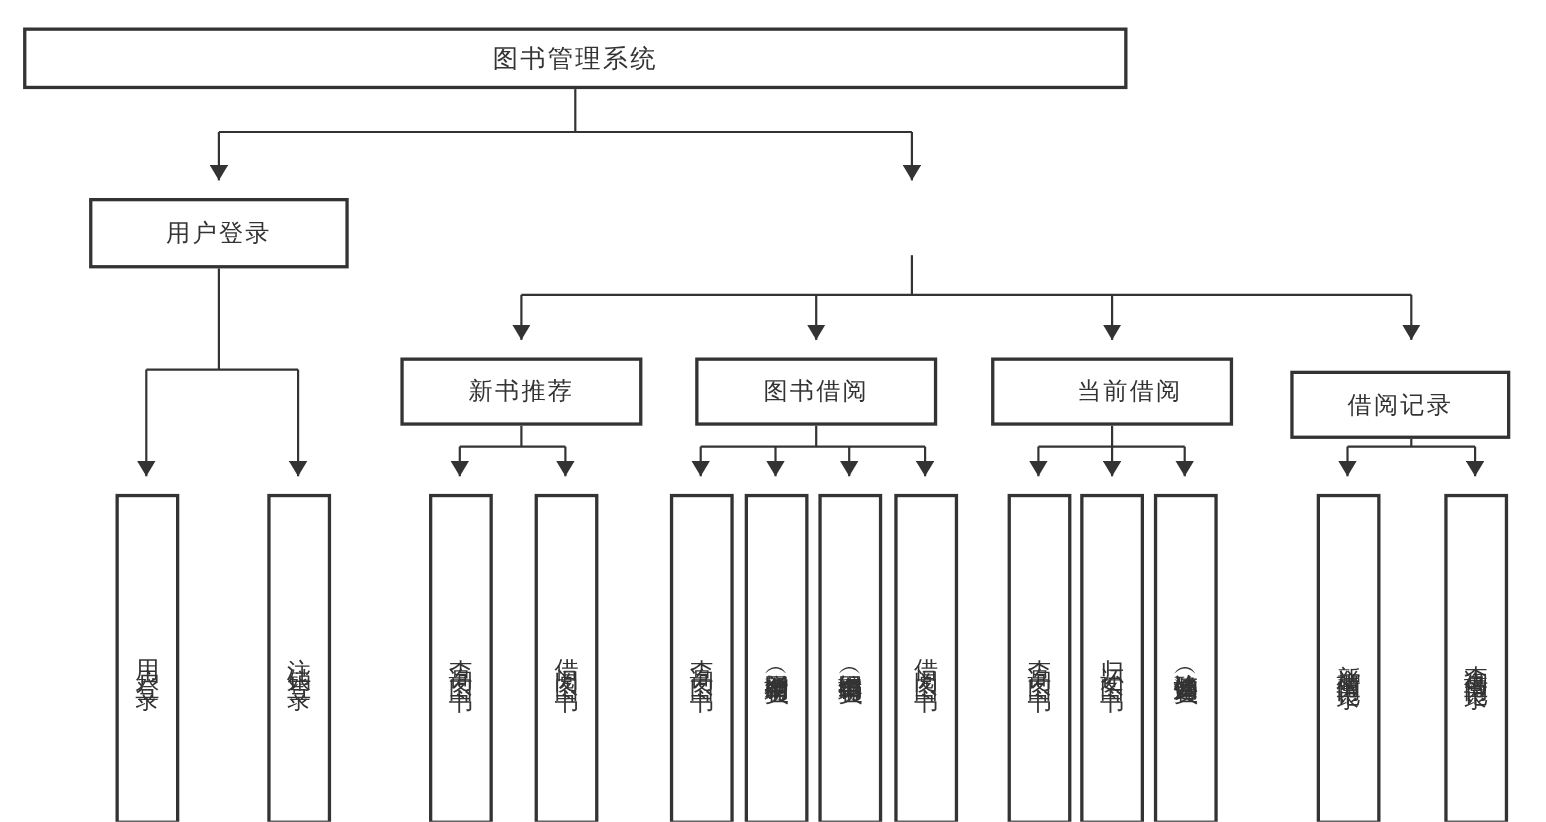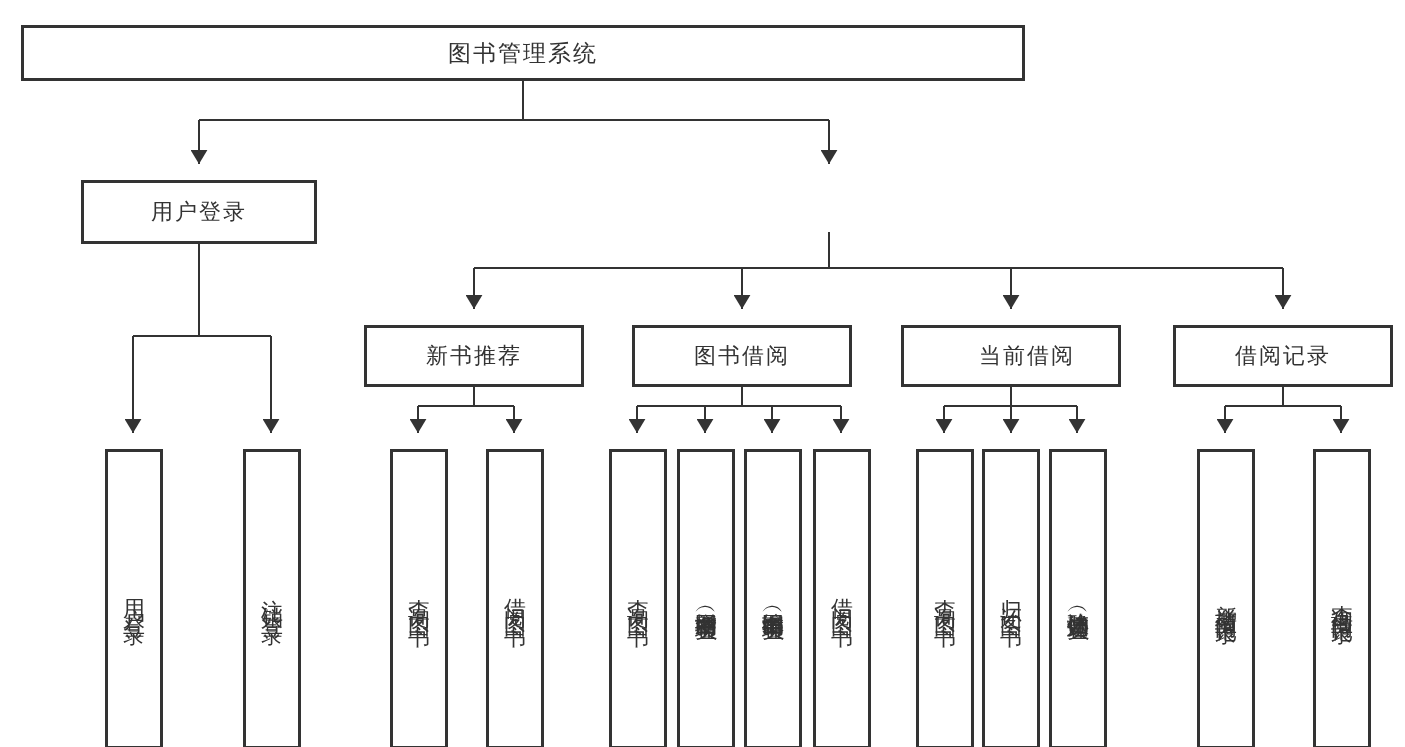--- a/index.html
+++ b/index.html
@@ -91,21 +91,21 @@
 
   <div class="node" style="left:364px;top:313px;width:220px;height:62px;">
     <span>新书推荐</span>
   </div>
   <div class="node" style="left:632px;top:313px;width:220px;height:62px;">
     <span>图书借阅</span>
   </div>
   <div class="node" style="left:901px;top:313px;width:220px;height:62px;padding-left:32px;">
     <span>当前借阅</span>
   </div>
-  <div class="node" style="left:1173px;top:313px;width:220px;height:62px;">
+  <div class="node" style="left:1173px;top:325px;width:200px;height:62px;">
     <span>借阅记录</span>
   </div>
 
   <div class="node vbox" style="left:105px;top:437px;width:58px;height:300px;">
     <span>用户登录</span>
   </div>
   <div class="node vbox" style="left:243px;top:437px;width:58px;height:300px;">
     <span>注销登录</span>
   </div>
 

